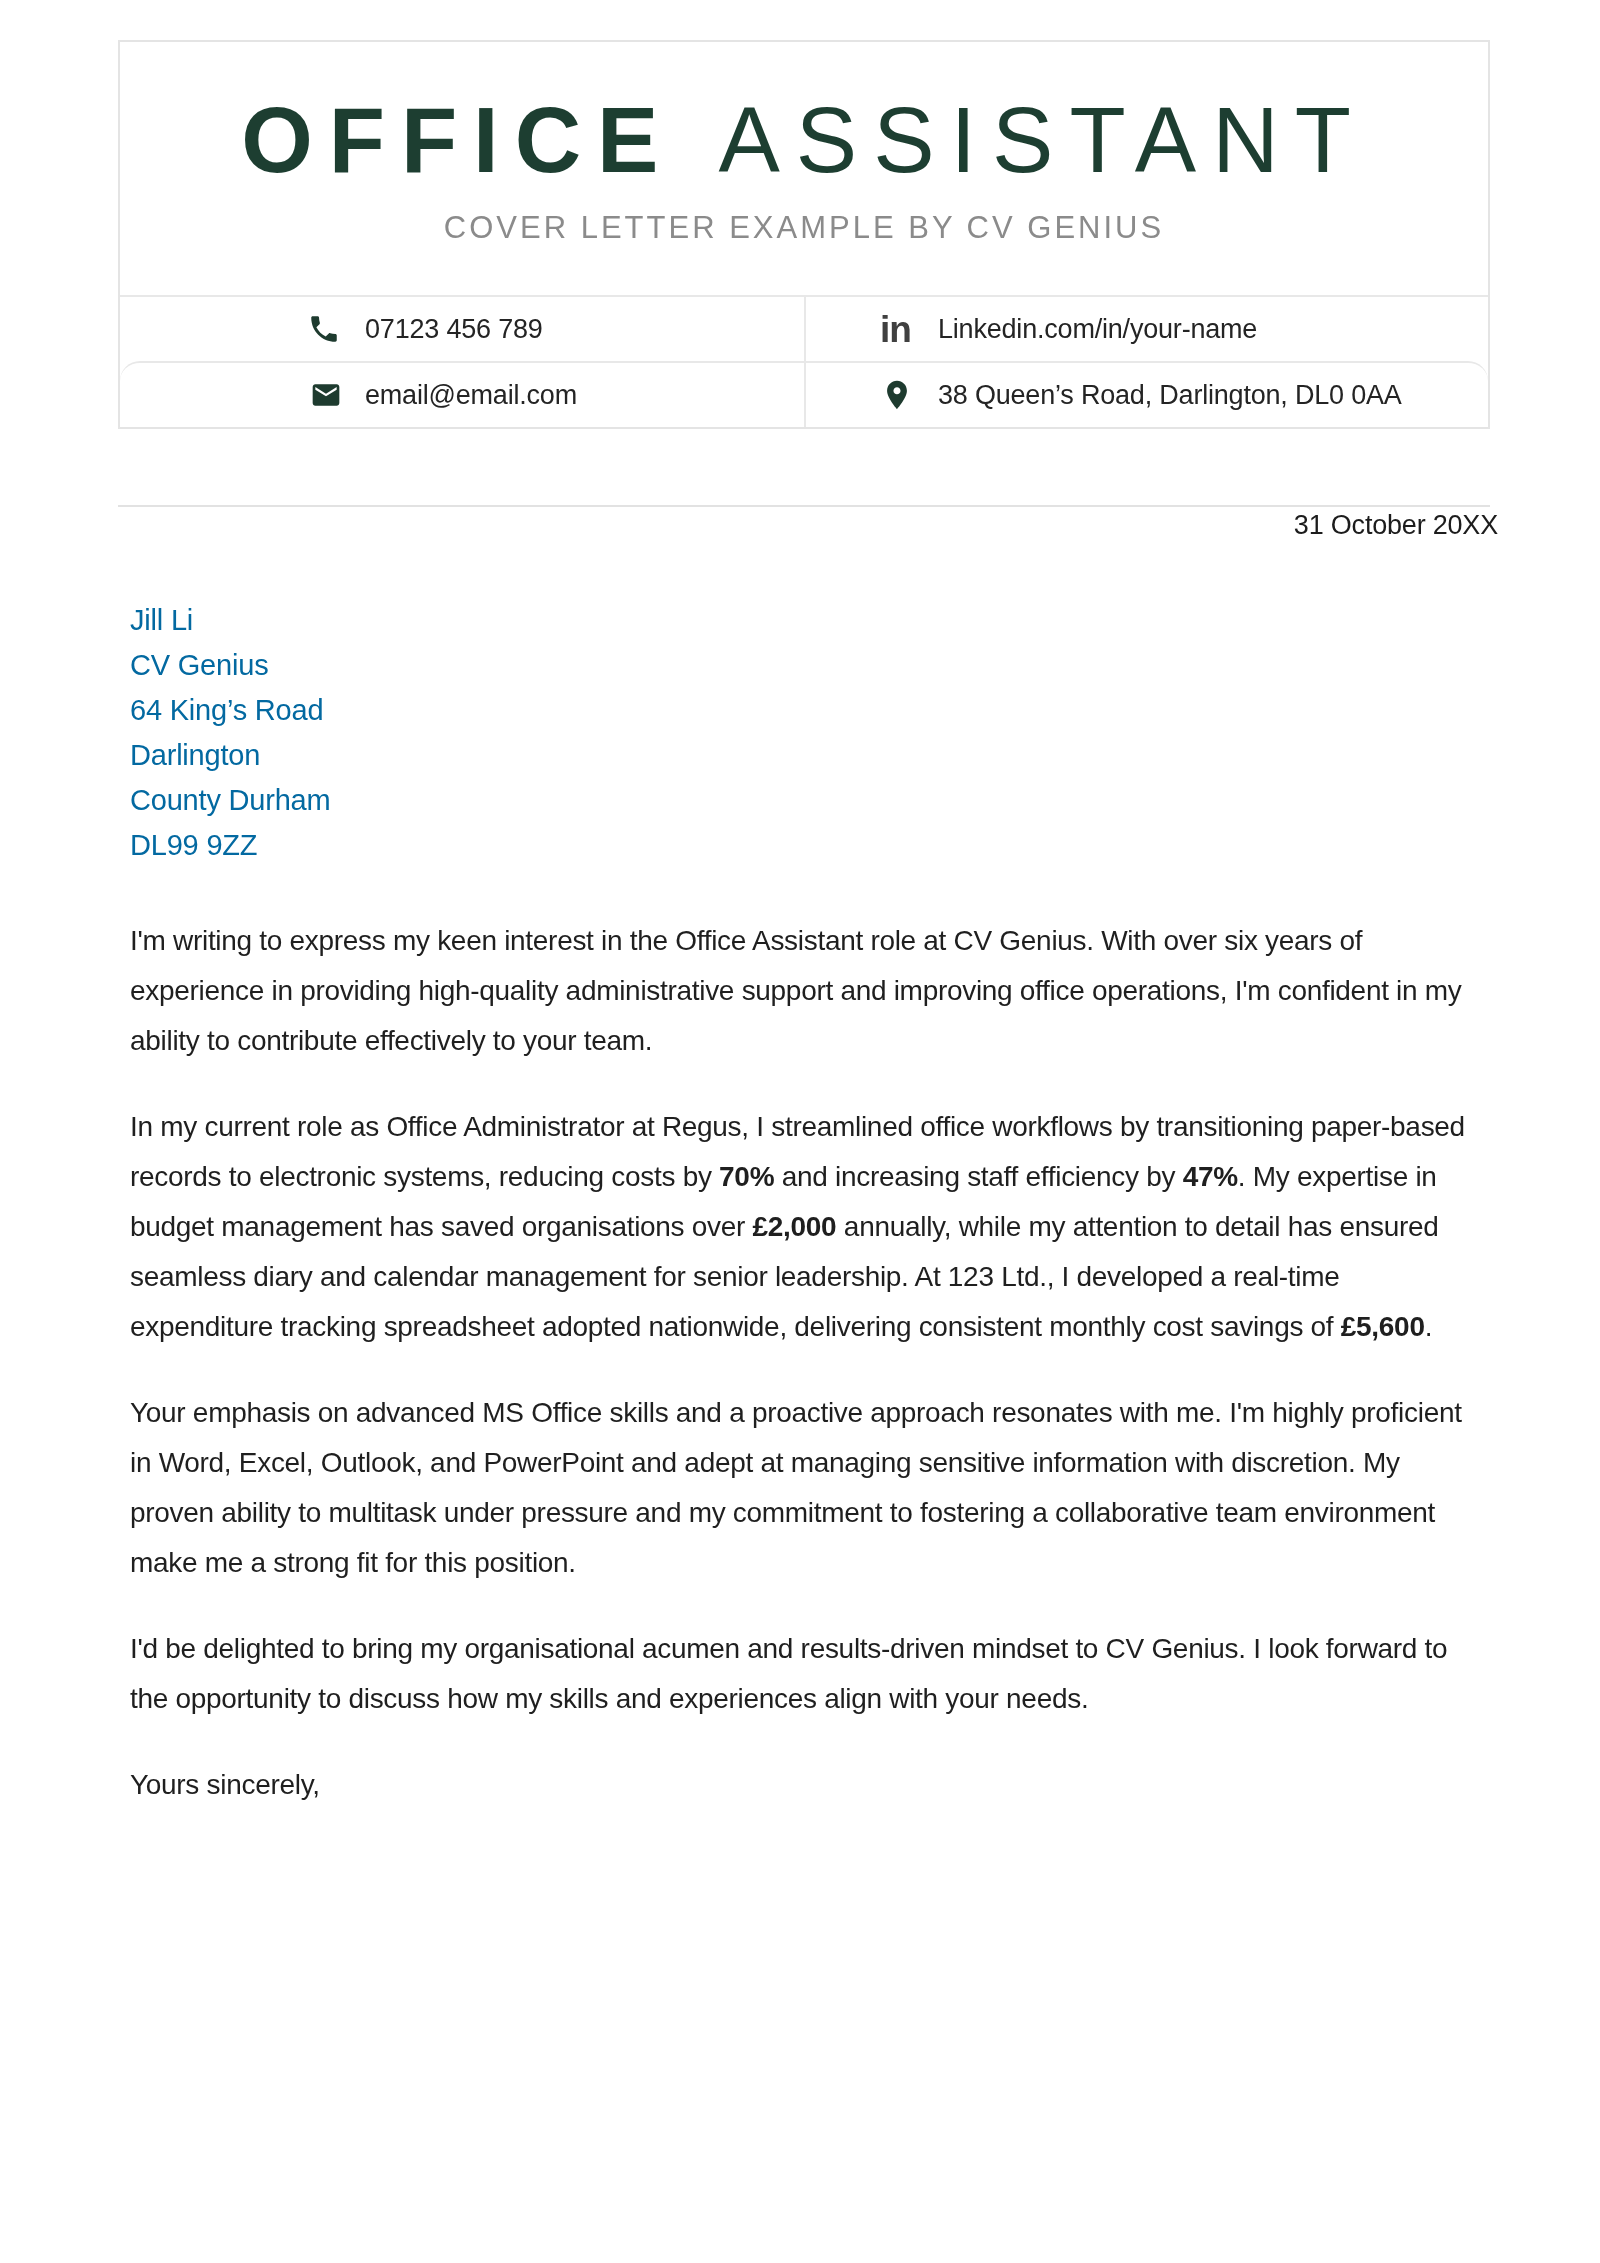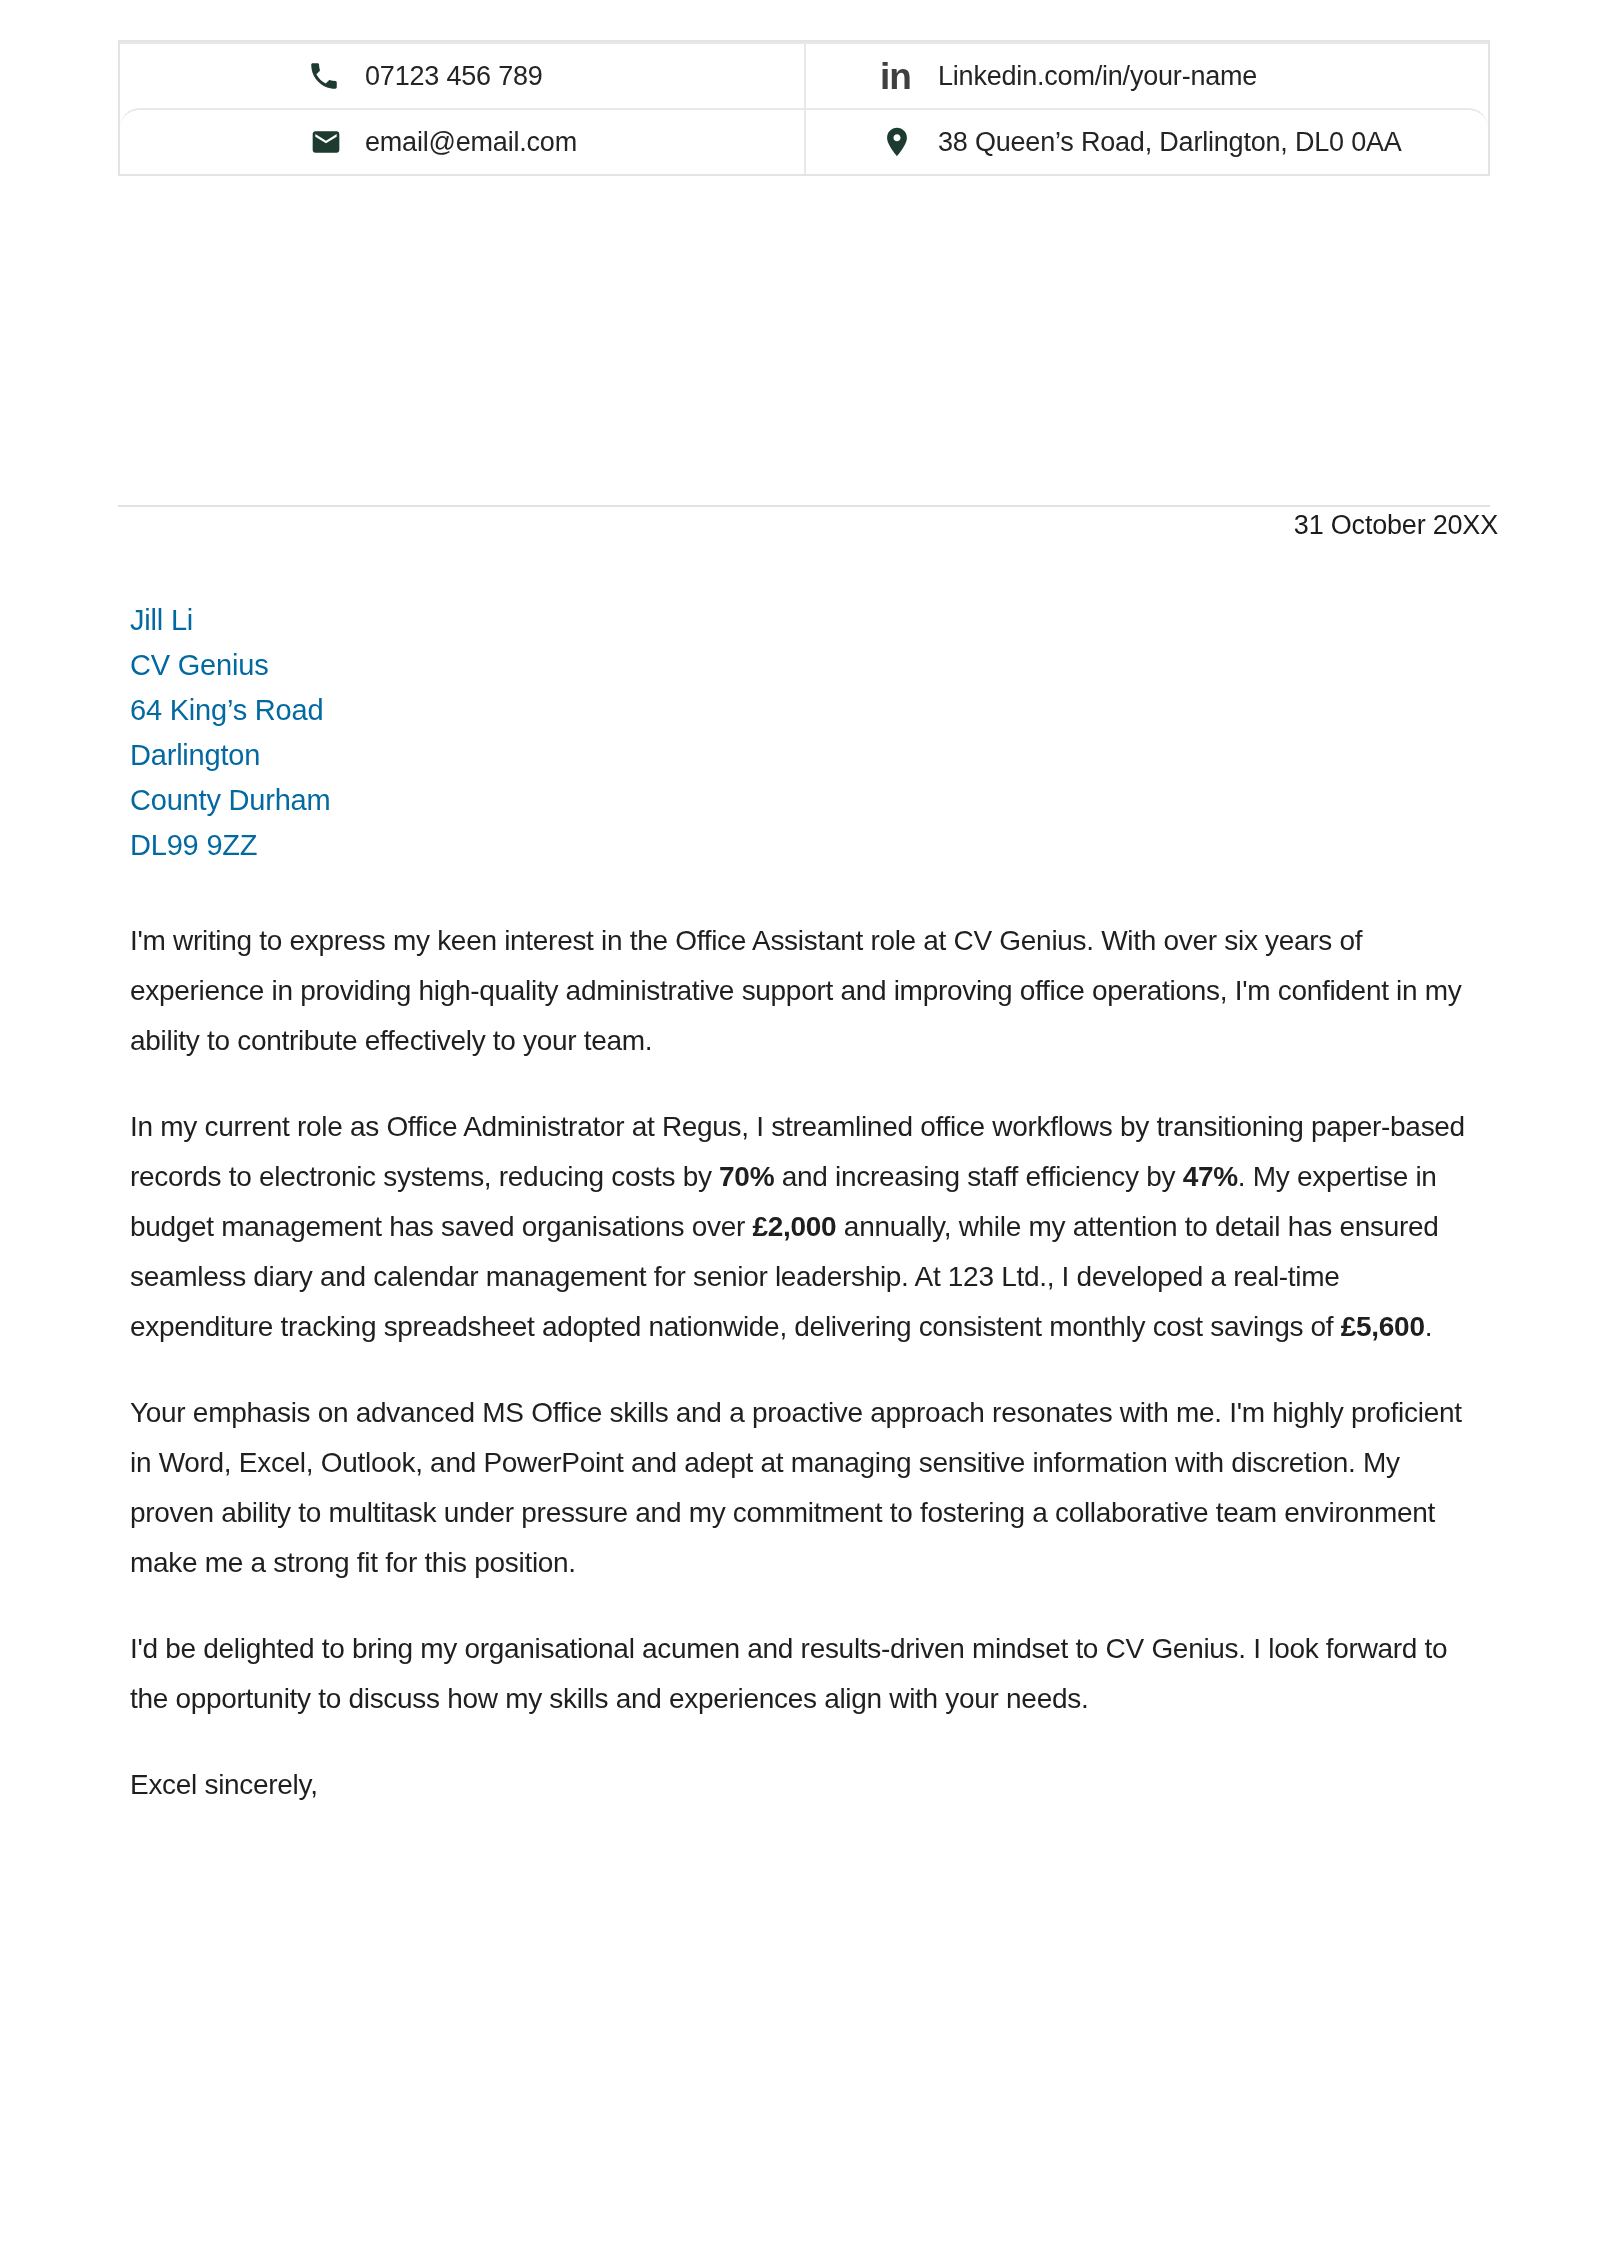--- a/index.html
+++ b/index.html
@@ -90,20 +90,24 @@
     letter-spacing:4px;
     color:#1d3e31;
   }
 </style>
 </head>
 <body>
 
 <div class="page">
 
   <div class="header-card">
+    <div class="title-area">
+      <h1 class="doc-title"><span class="t-bold">OFFICE</span><span class="t-light">ASSISTANT</span></h1>
+      <div class="doc-subtitle">COVER LETTER EXAMPLE BY CV GENIUS</div>
+    </div>
 
     <div class="contact-grid">
       <div class="contact-row">
         <div class="contact-cell left">
           <span class="icon-box">
             <svg width="34" height="34" viewBox="0 0 24 24" fill="currentColor" aria-hidden="true">
               <path d="M6.62 10.79c1.44 2.83 3.76 5.14 6.59 6.59l2.2-2.2c.27-.27.67-.36 1.02-.24 1.12.37 2.33.57 3.57.57.55 0 1 .45 1 1V20c0 .55-.45 1-1 1-9.39 0-17-7.61-17-17 0-.55.45-1 1-1h3.5c.55 0 1 .45 1 1 0 1.25.2 2.45.57 3.57.11.35.03.74-.25 1.02l-2.2 2.2z"></path>
             </svg>
           </span>
           <span>07123 456 789</span>
@@ -148,16 +152,16 @@
       <div>DL99 9ZZ</div>
     </div>
 
   <div class="letter-body">
     <div>
         <p class="para"><span>I'm writing to express my keen interest in the Office Assistant role at CV Genius. With over six years of experience in providing high-quality administrative support and improving office operations, I'm confident in my ability to contribute effectively to your team.</span></p>
         <p class="para"><span>In my current role as Office Administrator at Regus, I streamlined office workflows by transitioning paper-based records to electronic systems, reducing costs by </span><span class="b">70%</span><span> and increasing staff efficiency by </span><span class="b">47%</span><span>. My expertise in budget management has saved organisations over </span><span class="b">£2,000</span><span> annually, while my attention to detail has ensured seamless diary and calendar management for senior leadership. At 123 Ltd., I developed a real-time expenditure tracking spreadsheet adopted nationwide, delivering consistent monthly cost savings of </span><span class="b">£5,600</span><span>.</span></p>
         <p class="para"><span>Your emphasis on advanced MS Office skills and a proactive approach resonates with me. I'm highly proficient in Word, Excel, Outlook, and PowerPoint and adept at managing sensitive information with discretion. My proven ability to multitask under pressure and my commitment to fostering a collaborative team environment make me a strong fit for this position.</span></p>
         <p class="para"><span>I'd be delighted to bring my organisational acumen and results-driven mindset to CV Genius. I look forward to the opportunity to discuss how my skills and experiences align with your needs.</span></p>
       </div>
-    <p class="closing">Excel sincerely,</p>
+    <p class="closing">Yours sincerely,</p>
   </div>
 
 </div>
 
 </body></html>

